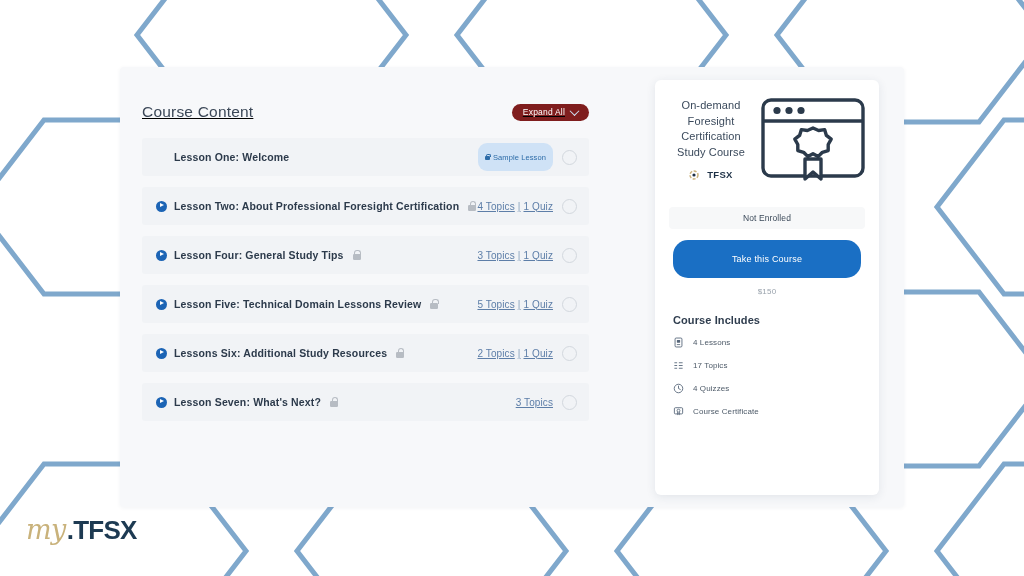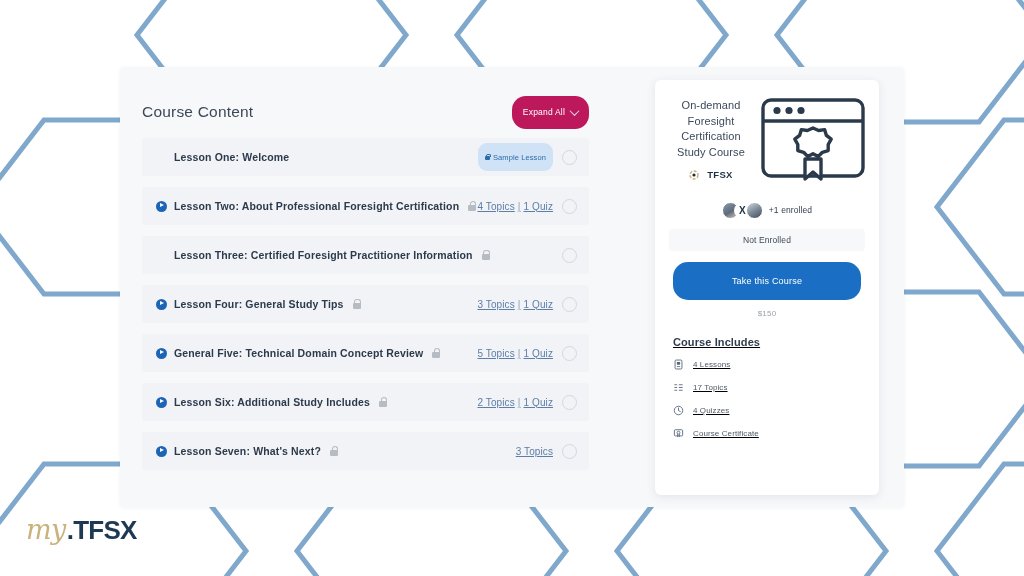--- a/index.html
+++ b/index.html
@@ -44,35 +44,36 @@
     top: 95px;
     width: 447px;
     z-index: 2;
   }
   #content-header {
     display: flex;
     align-items: center;
     justify-content: space-between;
     height: 34px;
     margin-bottom: 9px;
+    text-decoration: underline;
   }
   #course-content-title {
     font-size: 15.5px;
     color: #3c4858;
     letter-spacing: .2px;
   }
   #expand-all-btn {
     display: flex;
     align-items: center;
     gap: 6px;
-    background: #be185d;
+    background: #7f1d1d;
     color: #ffffff;
     border: none;
     border-radius: 14px;
-    height: 33px;
+    height: 17px;
     padding: 0 11px;
     font-size: 8.5px;
     font-family: "Liberation Sans", sans-serif;
     cursor: pointer;
     letter-spacing: .2px;
   }
   #expand-all-btn .chev {
     display: inline-block;
     width: 6px;
     height: 6px;
@@ -332,21 +333,20 @@
     text-align: center;
     font-size: 8px;
     color: #9aa3ad;
     margin-top: 9px;
     letter-spacing: .2px;
   }
 
   
   #includes-wrap {
     padding: 18px 4px 0 18px;
-    text-decoration: underline;
   }
   #includes-title {
     font-size: 11px;
     color: #2f3d4e;
     font-weight: bold;
     letter-spacing: .1px;
     margin-bottom: 11px;
   }
   .include-item {
     display: flex;
@@ -452,63 +452,50 @@
             <span class="body"></span>
           </span>
         </div>
         <div class="lesson-right">
           <span class="meta-text"><span>4 Topics</span><span class="sep">|</span><span>1 Quiz</span></span>
           <span class="status-circle"></span>
         </div>
       </div>
       <div class="lesson-row">
         <div class="lesson-left">
-          <span class="play-spacer"></span>
-          <span class="lesson-title">Lesson Three: Certified Foresight Practitioner Information</span>
-          <span class="lock-icon">
-            <span class="shackle"></span>
-            <span class="body"></span>
-          </span>
-        </div>
-        <div class="lesson-right">
-          <span class="status-circle"></span>
-        </div>
-      </div>
-      <div class="lesson-row">
-        <div class="lesson-left">
           <span class="play-icon"></span>
           <span class="lesson-title">Lesson Four: General Study Tips</span>
           <span class="lock-icon">
             <span class="shackle"></span>
             <span class="body"></span>
           </span>
         </div>
         <div class="lesson-right">
           <span class="meta-text"><span>3 Topics</span><span class="sep">|</span><span>1 Quiz</span></span>
           <span class="status-circle"></span>
         </div>
       </div>
       <div class="lesson-row">
         <div class="lesson-left">
           <span class="play-icon"></span>
-          <span class="lesson-title">General Five: Technical Domain Concept Review</span>
+          <span class="lesson-title">Lesson Five: Technical Domain Lessons Review</span>
           <span class="lock-icon">
             <span class="shackle"></span>
             <span class="body"></span>
           </span>
         </div>
         <div class="lesson-right">
           <span class="meta-text"><span>5 Topics</span><span class="sep">|</span><span>1 Quiz</span></span>
           <span class="status-circle"></span>
         </div>
       </div>
       <div class="lesson-row">
         <div class="lesson-left">
           <span class="play-icon"></span>
-          <span class="lesson-title">Lesson Six: Additional Study Includes</span>
+          <span class="lesson-title">Lessons Six: Additional Study Resources</span>
           <span class="lock-icon">
             <span class="shackle"></span>
             <span class="body"></span>
           </span>
         </div>
         <div class="lesson-right">
           <span class="meta-text"><span>2 Topics</span><span class="sep">|</span><span>1 Quiz</span></span>
           <span class="status-circle"></span>
         </div>
       </div>
@@ -555,28 +542,20 @@
 
         <path d="M45,62 L45,82 L53,75 L61,82 L61,62 Z" fill="#ffffff" stroke="#2b3a4b" stroke-width="3.4" stroke-linejoin="round"></path>
 
         <path d="M53,31 L58.6,33.5 L64.6,32.6 L66.4,38.4 L71.2,42.2 L68.2,47.5
                  L68.2,53.6 L62.4,55.3 L58.1,59.6 L53,56.7 L47.9,59.6 L43.6,55.3
                  L37.8,53.6 L37.8,47.5 L34.8,42.2 L39.6,38.4 L41.4,32.6 L47.4,33.5 Z" fill="#ffffff" stroke="#2b3a4b" stroke-width="3.4" stroke-linejoin="round"></path>
       </svg>
     </div>
   </div>
 
-  <div id="enrolled-row">
-    <div id="avatars">
-      <div class="avatar a1"></div>
-      <div class="avatar a2"></div>
-      <div class="avatar a3"></div>
-    </div>
-    <span id="enrolled-text">+1 enrolled</span>
-  </div>
 
   <div id="not-enrolled-bar">Not Enrolled</div>
 
   <button id="take-course-btn">Take this Course</button>
 
   <div id="price">$150</div>
 
   <div id="includes-wrap">
     <div id="includes-title">Course Includes</div>
     <div id="includes-list">

